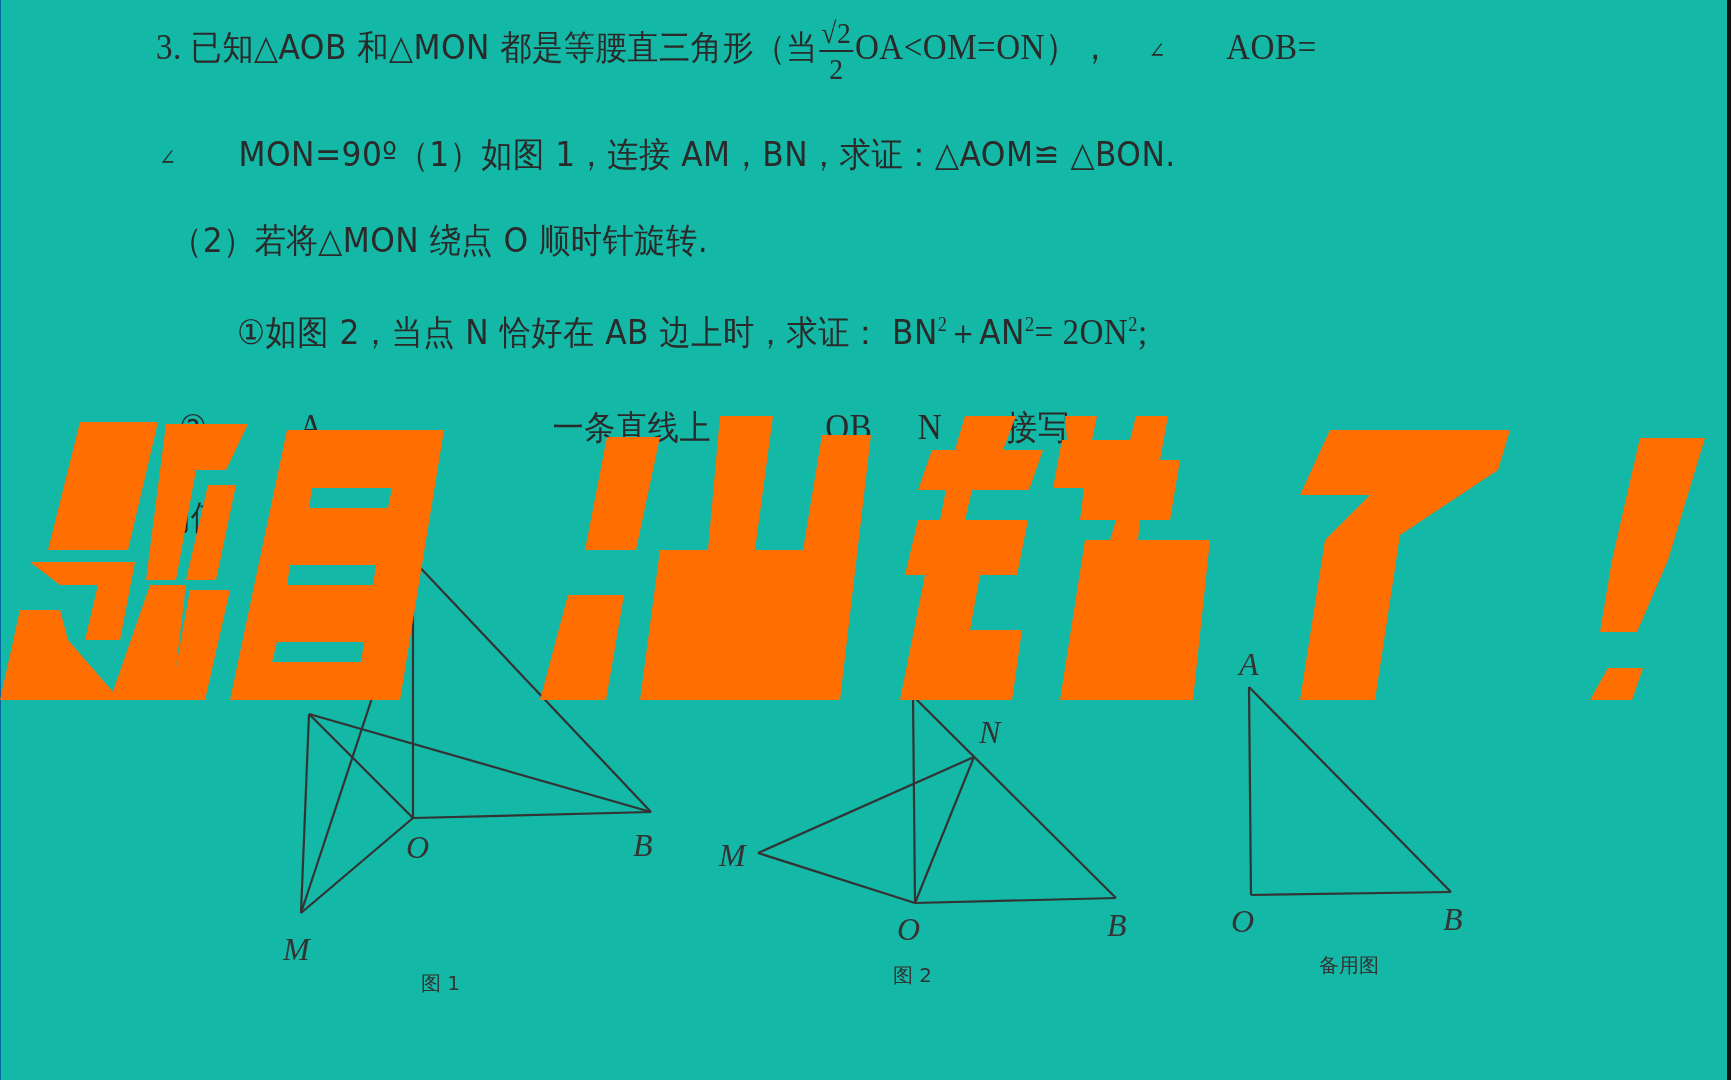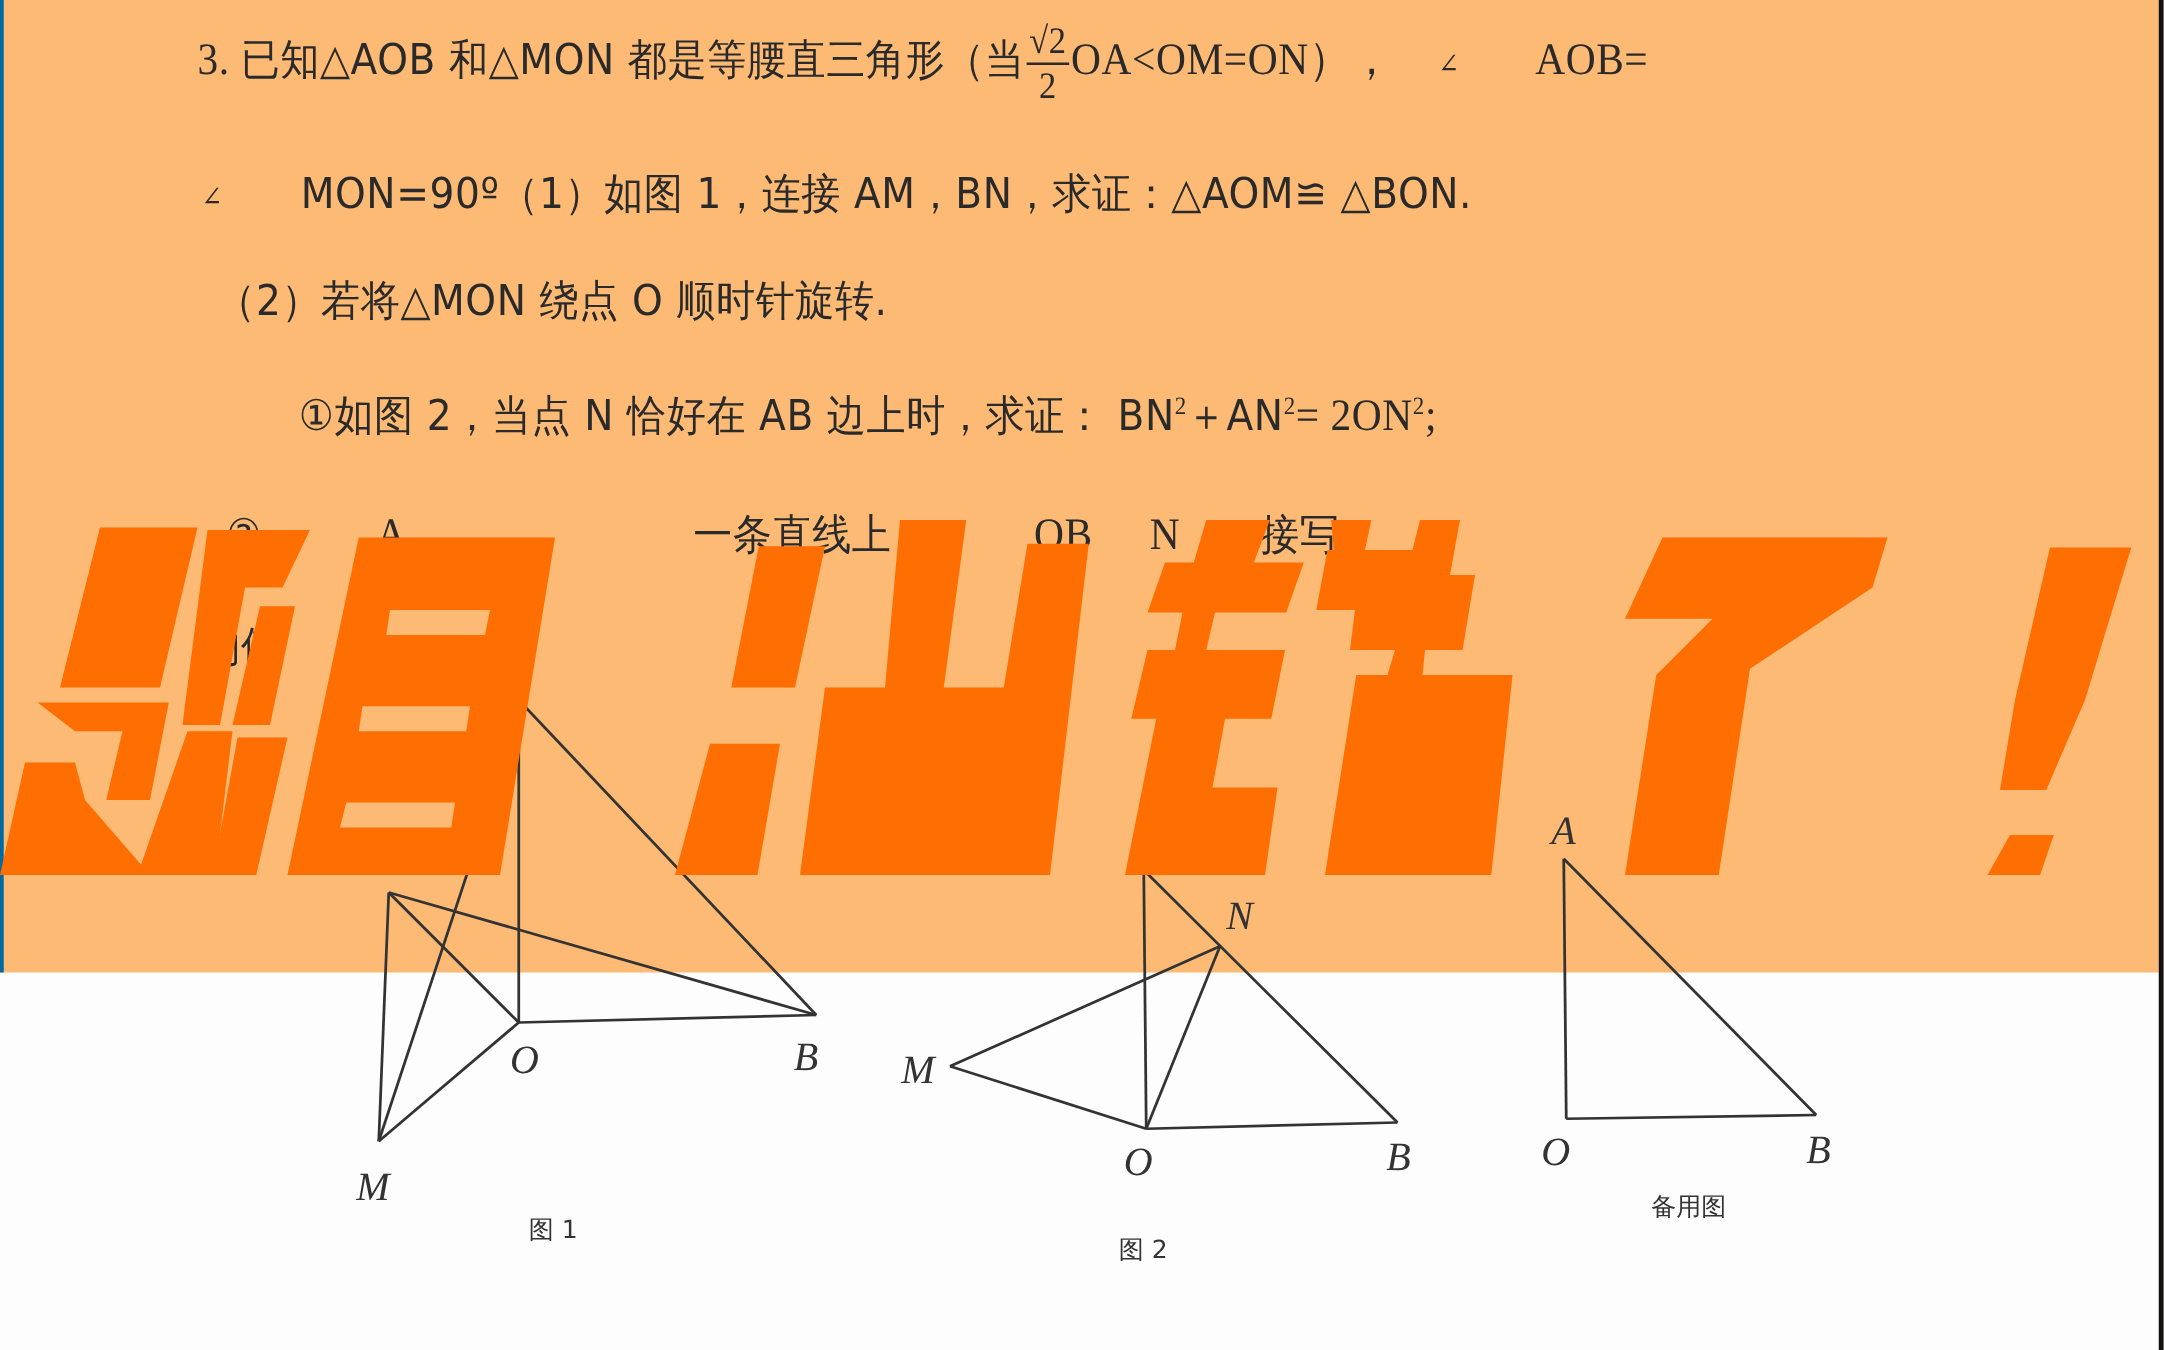--- a/index.html
+++ b/index.html
@@ -3,23 +3,23 @@
 <meta charset="utf-8">
 <style>
   html, body { margin: 0; padding: 0; }
   body {
     width: 1731px; height: 1080px; overflow: hidden; position: relative;
     background: #fdfdfd;
     font-family: "Liberation Serif", "DejaVu Serif", serif;
     color: #2a2a2a;
   }
   .page {
-    position: absolute; left: 0; top: 0; width: 1727px; height: 778px;
-    background: #fdba74;
-    border-left: 3px solid #0369a1;
+    position: absolute; left: 0; top: 0; width: 1727px; height: 1080px;
+    background: #14b8a6;
+    border-left: 1px solid #0369a1;
     box-sizing: border-box;
   }
   .right-bar {
     position: absolute; left: 1727px; top: 0; width: 4px; height: 1080px; background: #111;
   }
   .line {
     position: absolute; white-space: nowrap;
     font-size: 36px; letter-spacing: 0.5px;
     transform: scaleX(0.92); transform-origin: left center;
   }
@@ -110,21 +110,21 @@
       <line x1="57" y1="213" x2="273" y2="117"></line>
       <line x1="57" y1="213" x2="214" y2="263"></line>
       <line x1="273" y1="117" x2="214" y2="263"></line>
     </g>
     <text x="207" y="48" font-size="32" class="pt-label" fill="#333">A</text>
     <text x="278" y="103" font-size="32" class="pt-label" fill="#333">N</text>
     <text x="18" y="226" font-size="32" class="pt-label" fill="#333">M</text>
     <text x="196" y="300" font-size="32" class="pt-label" fill="#333">O</text>
     <text x="406" y="296" font-size="32" class="pt-label" fill="#333">B</text>
   </svg>
-  <div class="fig-caption" style="left:892px; top:962px;margin-top:24px;">图 2</div>
+  <div class="fig-caption" style="left:892px; top:962px;">图 2</div>
 
   <svg class="fig" style="left:1220px; top:640px;" width="260" height="300" viewBox="0 0 260 300">
     <g stroke="#333" stroke-width="2.2" fill="none">
 
       <line x1="28" y1="47" x2="30" y2="255"></line>
       <line x1="30" y1="255" x2="230" y2="252"></line>
       <line x1="28" y1="47" x2="230" y2="252"></line>
     </g>
     <text x="18" y="35" font-size="32" class="pt-label" fill="#333">A</text>
     <text x="10" y="292" font-size="32" class="pt-label" fill="#333">O</text>

